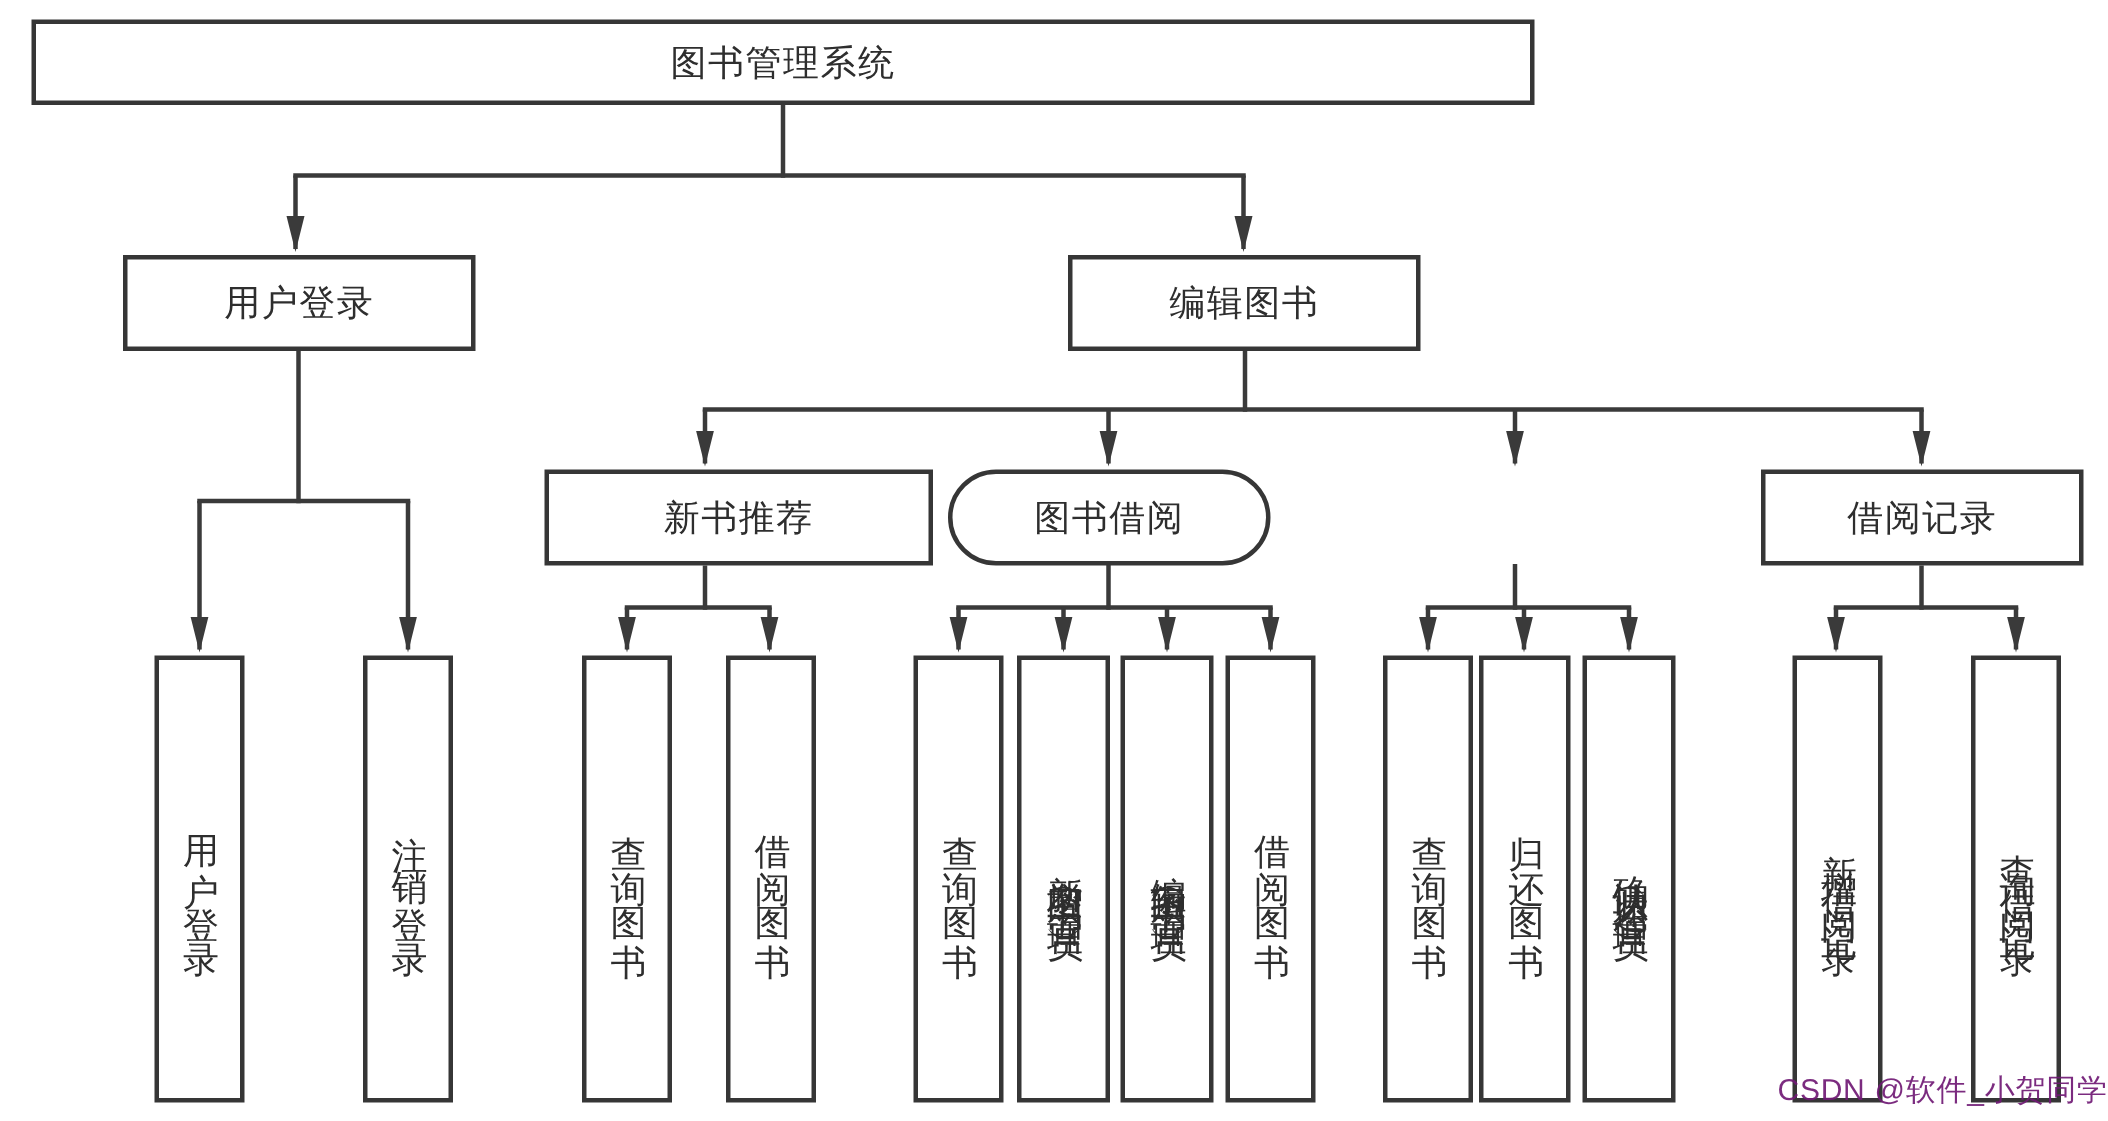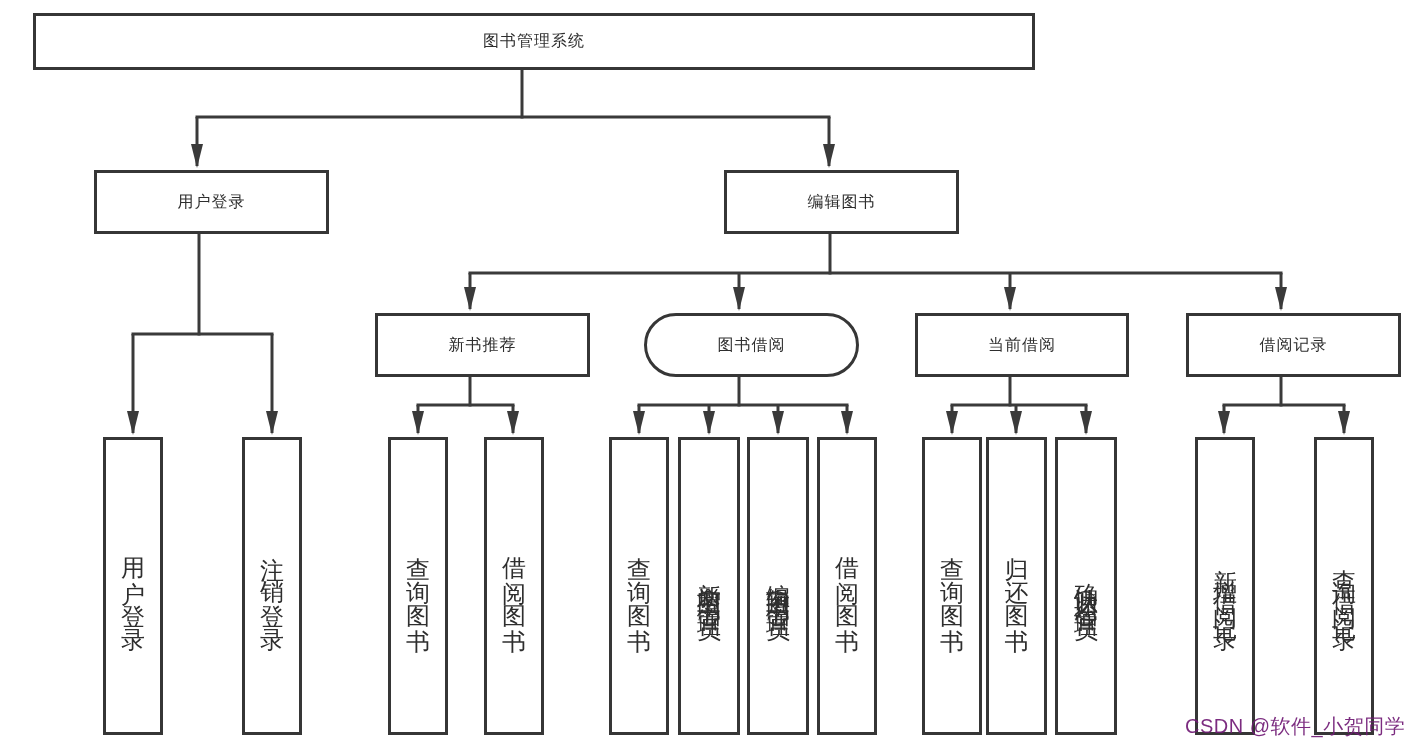--- a/index.html
+++ b/index.html
@@ -13,21 +13,21 @@
   .connectors{position:absolute;left:0;top:0;z-index:1;}
   .node{
     position:absolute;
     box-sizing:border-box;
     border:3px solid #363636;
     background:#ffffff;
     display:flex;align-items:center;justify-content:center;
     color:#2e2e2e;
     z-index:2;
   }
-  .hnode{font-size:16px;letter-spacing:1px;margin-left:12px;}
+  .hnode{font-size:24px;letter-spacing:1px;}
   .leaf{z-index:2;}
   .leaf .vtext{
     writing-mode:vertical-rl;
     font-size:24px;
     line-height:1;
     color:#2e2e2e;
     white-space:nowrap;
   }
   .watermark{
     position:absolute;
@@ -98,28 +98,25 @@
     <span>图书管理系统</span>
   </div>
 
   <div class="node hnode" style="left:82px;top:170px;width:235px;height:64px;">
     <span>用户登录</span>
   </div>
   <div class="node hnode" style="left:712px;top:170px;width:235px;height:64px;">
     <span>编辑图书</span>
   </div>
 
-  <div class="node hnode" style="left:363px;top:313px;width:215px;height:64px;">
+  <div class="node hnode" style="left:363px;top:313px;width:259px;height:64px;">
     <span>新书推荐</span>
   </div>
   <div class="node hnode" style="left:632px;top:313px;width:215px;height:64px;border-radius:32px;">
     <span>图书借阅</span>
-  </div>
-  <div class="node hnode" style="left:903px;top:313px;width:214px;height:64px;">
-    <span>当前借阅</span>
   </div>
   <div class="node hnode" style="left:1174px;top:313px;width:215px;height:64px;">
     <span>借阅记录</span>
   </div>
 
   <div class="node leaf" style="left:103px;top:437px;width:60px;height:298px;">
     <span class="vtext" style="letter-spacing: 24px;">用户登录</span>
   </div>
   <div class="node leaf" style="left:242px;top:437px;width:60px;height:298px;">
     <span class="vtext" style="letter-spacing: 24px;">注销登录</span>

